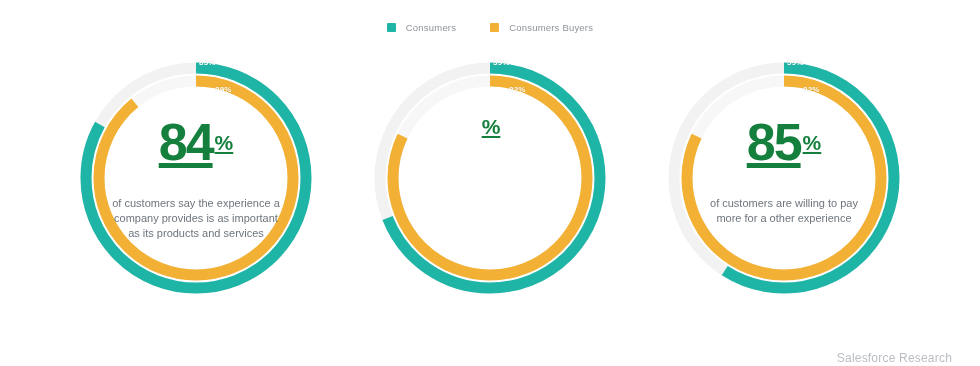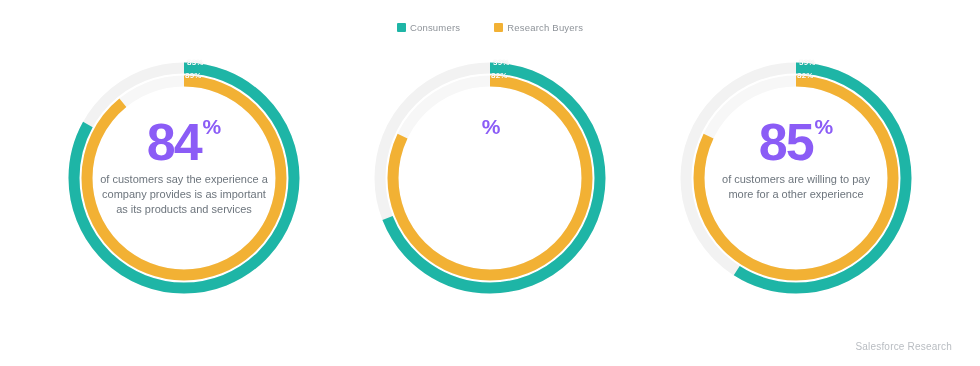--- a/index.html
+++ b/index.html
@@ -22,21 +22,21 @@
     left: 0;
     width: 980px;
     display: flex;
     justify-content: center;
     align-items: center;
     gap: 34px;
   }
   .legend-item {
     display: flex;
     align-items: center;
-    gap: 4px;
+    gap: 10px;
   }
   .legend-swatch {
     width: 9px;
     height: 9px;
     border-radius: 1px;
     display: block;
   }
   .legend-label {
     font-size: 9.5px;
     color: #8e9399;
@@ -47,21 +47,21 @@
   
   .donut-row {
     position: absolute;
     top: 46px;
     left: 0;
     width: 980px;
     height: 270px;
     display: flex;
     justify-content: center;
     align-items: flex-start;
-    gap: 56px;
+    gap: 44px;
   }
   .donut-card {
     position: relative;
     width: 250px;
     height: 264px;
   }
   .donut-svg {
     position: absolute;
     top: 0;
     left: 0;
@@ -80,76 +80,77 @@
   .arc-label {
     font-size: 8px;
     font-weight: bold;
     color: #ffffff;
     line-height: 11px;
     height: 11px;
     letter-spacing: .2px;
     text-shadow: 0 0 1px rgba(0,0,0,.18);
   }
   .arc-label.consumers { margin-left: 2px; }
-  .arc-label.business  { margin-left: 0px; margin-top: 2px; }
+  .arc-label.business  { margin-left: 0px; margin-top: 16px; padding-left: 18px; }
 
   
   .donut-center {
     position: absolute;
     left: 36px;
     top: 70px;
     width: 178px;
     text-align: center;
   }
   .stat-line {
     display: flex;
-    align-items: flex-start;
+    align-items: center;
     justify-content: center;
-    color: #8b5cf6;
+    color: #15803d;
     line-height: 1;
+    text-decoration: underline;
   }
   .stat-number {
     font-size: 52px;
     font-weight: bold;
     letter-spacing: -2px;
   }
   .stat-pct {
     font-size: 21px;
     font-weight: bold;
     margin-left: 2px;
   }
   .stat-desc {
-    margin-top: 4px;
+    margin-top: 28px;
     font-size: 11px;
     line-height: 15px;
     color: #6d757d;
     padding: 0 2px;
   }
 
   
   .footer-source {
     position: absolute;
     right: 28px;
-    bottom: 14px;
-    font-size: 10px;
+    bottom: 1px;
+    font-size: 12px;
     color: #b9bdc2;
     letter-spacing: .2px;
   }
 </style>
 </head>
 <body>
 
 <div class="legend">
   <div class="legend-item">
     <span class="legend-swatch" style="background:#1eb5a6"></span>
     <span class="legend-label">Consumers</span>
   </div>
   <div class="legend-item">
     <span class="legend-swatch" style="background:#f2b134"></span>
-    <span class="legend-label">Research Buyers</span>
+    <span class="legend-label">Consumers Buyers</span>
   </div>
 </div>
 
 <div class="donut-row">
 
   <div class="donut-card">
     <svg class="donut-svg" viewBox="0 0 250 264">
       <circle cx="125" cy="132" r="110" fill="none" stroke="#f2f2f2" stroke-width="11"></circle>
       <circle cx="125" cy="132" r="97" fill="none" stroke="#f7f7f7" stroke-width="11"></circle>
       <circle class="arc-consumers" cx="125" cy="132" r="110" fill="none" stroke="#1eb5a6" stroke-width="11" stroke-linecap="butt" transform="rotate(-90 125 132)" stroke-dasharray="573.6548185454963 117.49556524425827"></circle>

